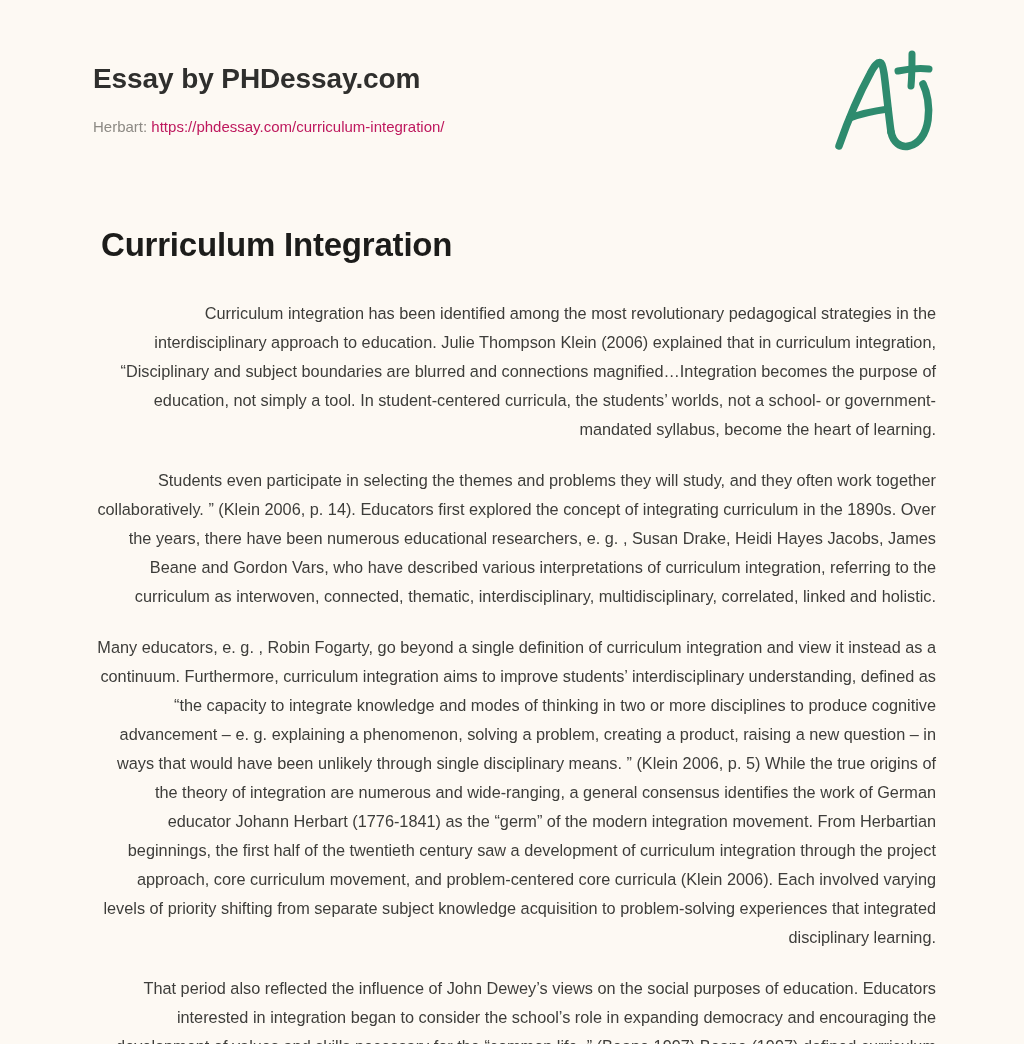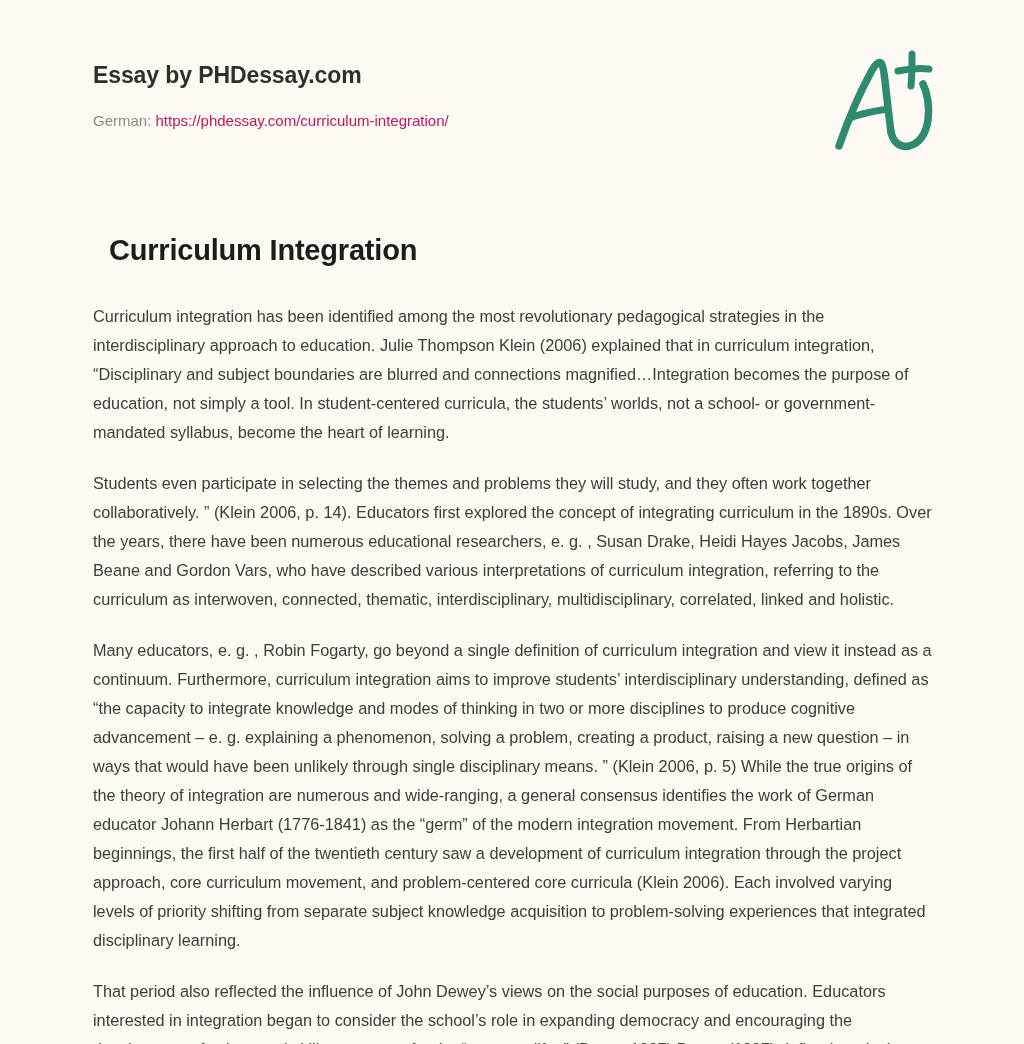--- a/index.html
+++ b/index.html
@@ -26,21 +26,21 @@
 
   
   .header {
     position: relative;
     padding: 62px 88px 0 93px;
     height: 160px;
     box-sizing: border-box;
   }
 
   .brand-title {
-    font-size: 23px;
+    font-size: 28px;
     font-weight: bold;
     letter-spacing: -0.1px;
     color: #2f2f2d;
     margin: 0;
     line-height: 1.2;
   }
 
   .source-line {
     margin-top: 21px;
     font-size: 15px;
@@ -71,56 +71,56 @@
     height: 100%;
   }
 
   
   .article {
     padding: 0 88px 0 93px;
     box-sizing: border-box;
   }
 
   .article-title {
-    font-size: 29px;
+    font-size: 33px;
     font-weight: bold;
     color: #1c1c1a;
-    margin: 16px;
+    margin: 8px;
     padding-top: 56px;
     line-height: 1.25;
     letter-spacing: -0.2px;
   }
 
   .body-copy {
     margin-top: 34px;
   }
 
   .body-copy p {
     font-size: 16.3px;
     line-height: 1.78;
     color: #3d3d3a;
     margin: 0 0 22px 0;
     max-width: 845px;
-    text-align: left;
+    text-align: right;
   }
 
   .body-copy p:last-child {
     margin-bottom: 0;
   }
 </style>
 </head>
 <body>
 
 <div class="page">
 
   <div class="header">
     <h1 class="brand-title">Essay by PHDessay.com</h1>
 
     <div class="source-line">
-      <span class="source-label">German:</span>
+      <span class="source-label">Herbart:</span>
       <a class="source-url" href="#">https://phdessay.com/curriculum-integration/</a>
     </div>
 
     <div class="logo">
       <svg viewBox="0 0 118 112" xmlns="http://www.w3.org/2000/svg" fill="none" stroke="#2e8b6e" stroke-linecap="round" stroke-linejoin="round">
 
         <path d="M13 100 C20 80 32 50 44 28 C48 20 52 15 55 17 C57 19 58 26 59 35 C61 52 63 72 65 86" stroke-width="7.5"></path>
 
         <path d="M24 72 C34 68 48 65 62 63" stroke-width="7"></path>
 

